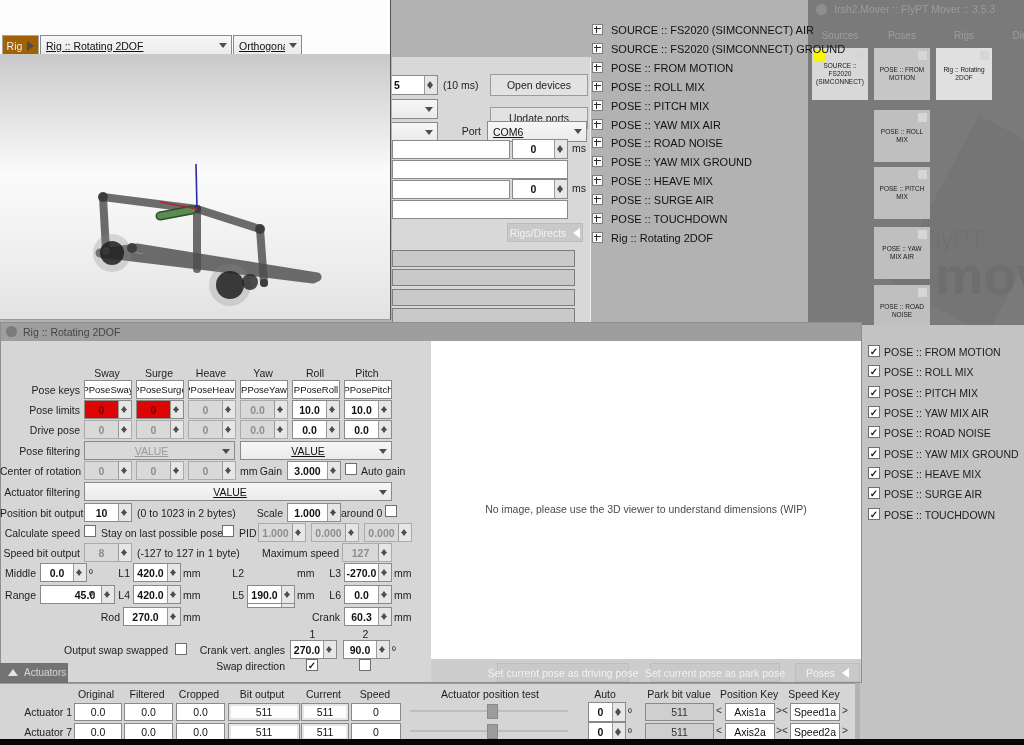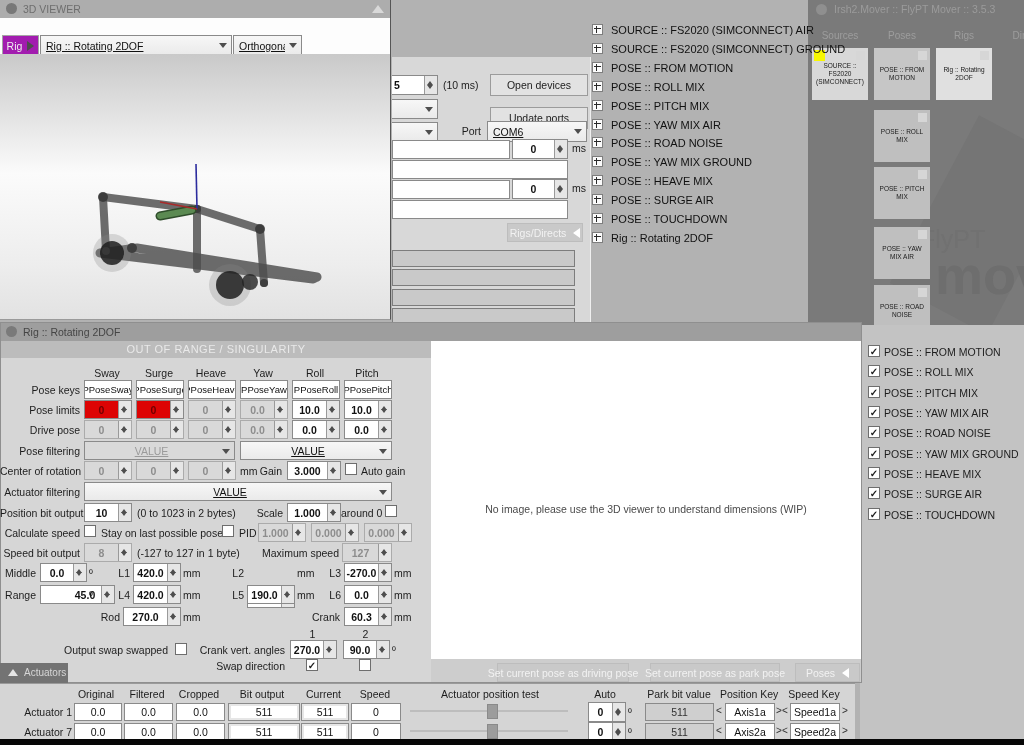--- a/index.html
+++ b/index.html
@@ -202,26 +202,21 @@
   <div class="bt gw f9" style="left:507px;top:223px;width:74px;height:17px;">
     <span>Rigs/Directs</span>
       <i class="tleft" style="border-right-color:#fff;"></i>
   </div>
   <div class="fd bar" style="left:392px;top:250px;width:181px;height:15px;"></div>
   <div class="fd bar" style="left:392px;top:269px;width:181px;height:15px;"></div>
   <div class="fd bar" style="left:392px;top:289px;width:181px;height:15px;"></div>
   <div class="fd bar" style="left:392px;top:308px;width:181px;height:14px;"></div>
 
   <div class="ab" style="left:0;top:0;width:391px;height:320px;background:#fdfdfd;border-right:1px solid #555;border-bottom:1px solid #9a9a9a;box-sizing:border-box;">
-    <div class="ab" style="left:0;top:0;width:390px;height:18px;background:#adadad;">
-      <span class="ab" style="left:6px;top:3px;width:11px;height:11px;border-radius:50%;background:#787878;"></span>
-      <span class="ab" style="left:23px;top:3px;font-size:10.5px;color:#6e6e6e;">3D VIEWER</span>
-      <span class="tup" style="left:372px;top:5px;"></span>
-    </div>
-    <div class="bt" style="left:2px;top:35px;width:35px;height:19px;background:#a21caf;border-color:#a5a5a5;color:#f0f0f0;">
+    <div class="bt" style="left:2px;top:35px;width:35px;height:19px;background:#a16207;border-color:#a5a5a5;color:#f0f0f0;">
       <span>Rig</span>
         <i class="tright"></i>
     </div>
     <div class="dd l" style="left:40px;top:35px;width:190px;height:19px;">
       <u class="dv">Rig :: Rotating 2DOF</u>
         <i class="da"></i>
     </div>
     <div class="dd l" style="left:233px;top:35px;width:67px;height:19px;">
       <u class="dv">Orthogonal</u>
         <i class="da"></i>
@@ -266,21 +261,20 @@
         <line x1="160" y1="148" x2="197" y2="155" stroke="#a82a2a" stroke-width="1.6"></line>
       </g>
     </svg>
   </div>
 
   <div class="ab" style="left:0;top:322px;width:862px;height:361px;background:#d6d6d6;border:1px solid #8f8f8f;box-sizing:border-box;">
     <div class="ab" style="left:0;top:0;width:860px;height:18px;background:#9e9e9e;">
       <span class="ab" style="left:5px;top:3px;width:11px;height:11px;border-radius:50%;background:#7a7a7a;"></span>
       <span class="ab" style="left:22px;top:3px;font-size:10.5px;color:#454545;">Rig :: Rotating 2DOF</span>
     </div>
-    <div class="ab C" style="left:0;top:18px;width:430px;height:17px;background:#bcbcbc;color:#e9e9e9;font-size:11px;line-height:17px;letter-spacing:0.5px;">OUT OF RANGE / SINGULARITY</div>
 
     <div class="whitebar" style="left:430px;top:18px;width:430px;height:318px;background:#ffffff;"></div>
     <div class="ab C" style="left:430px;top:180px;width:430px;font-size:10.5px;color:#4a4a4a;">No image, please use the 3D viewer to understand dimensions (WIP)</div>
     <div class="ab" style="left:430px;top:336px;width:430px;height:23px;background:#cdcdcd;"></div>
   </div>
 
   <div class="L C" style="left:84px;top:367px;width:46px;">Sway</div>
   <div class="L C" style="left:136px;top:367px;width:46px;">Surge</div>
   <div class="L C" style="left:188px;top:367px;width:46px;">Heave</div>
   <div class="L C" style="left:240px;top:367px;width:46px;">Yaw</div>

